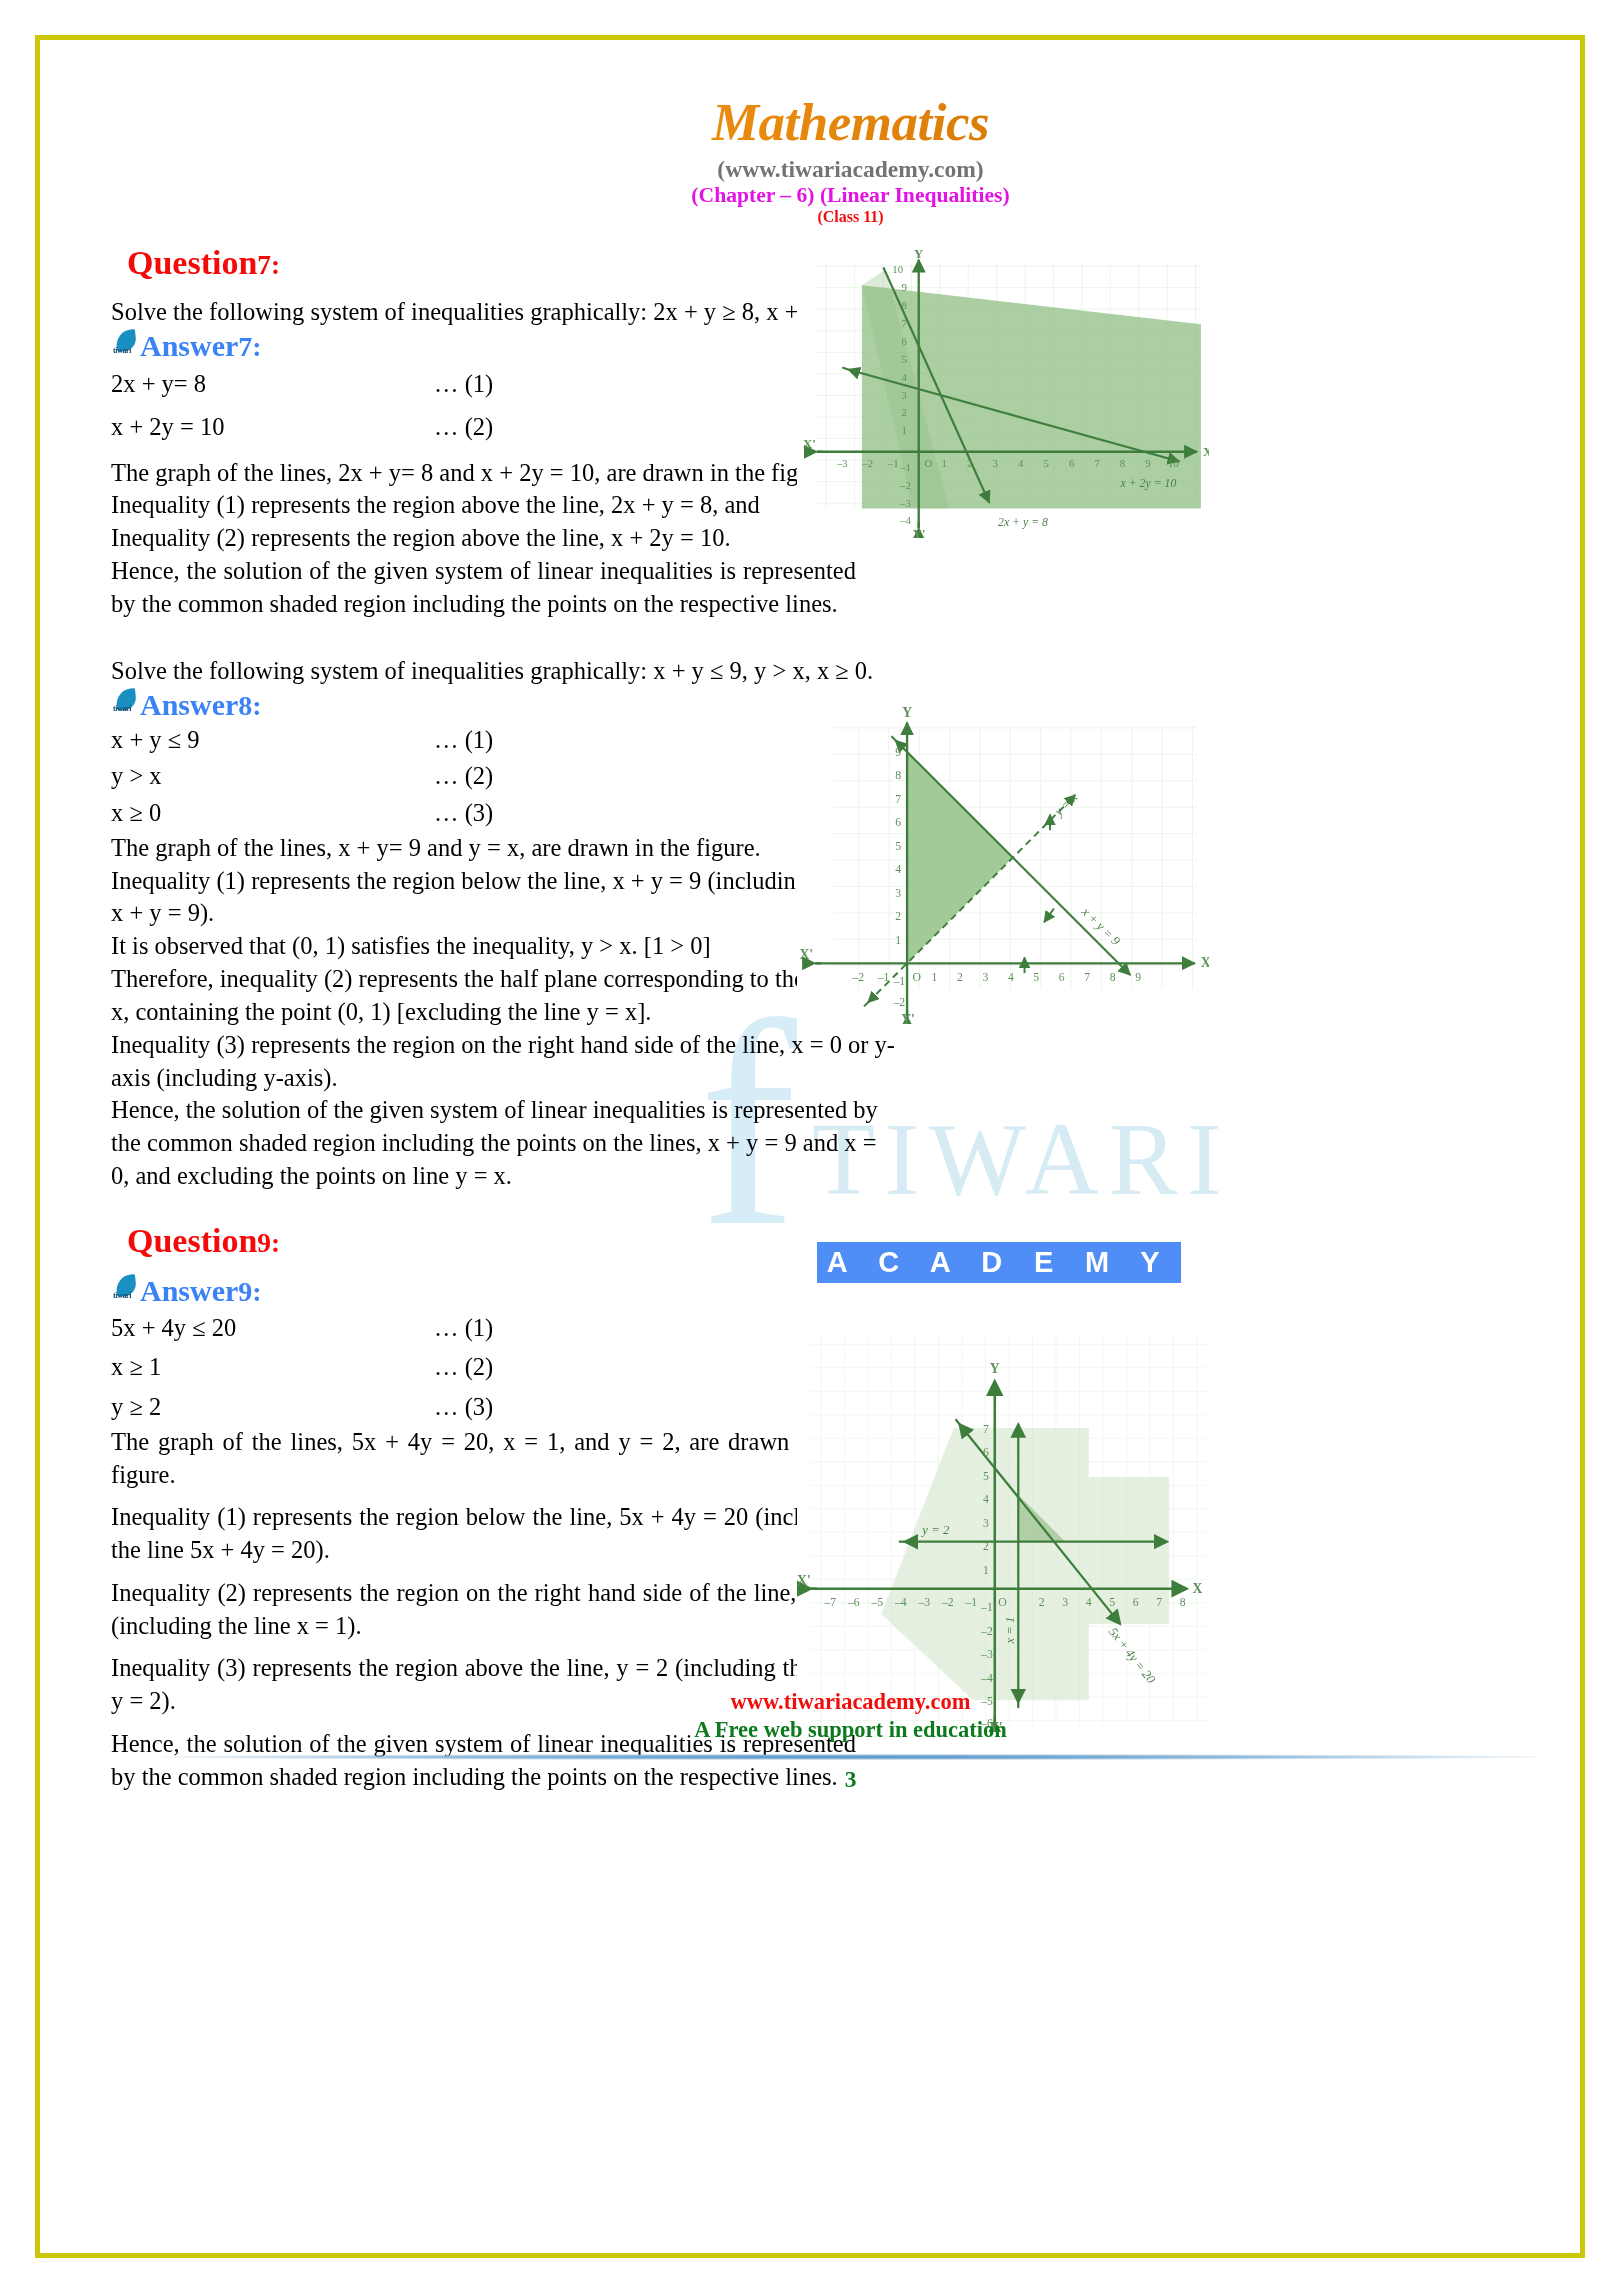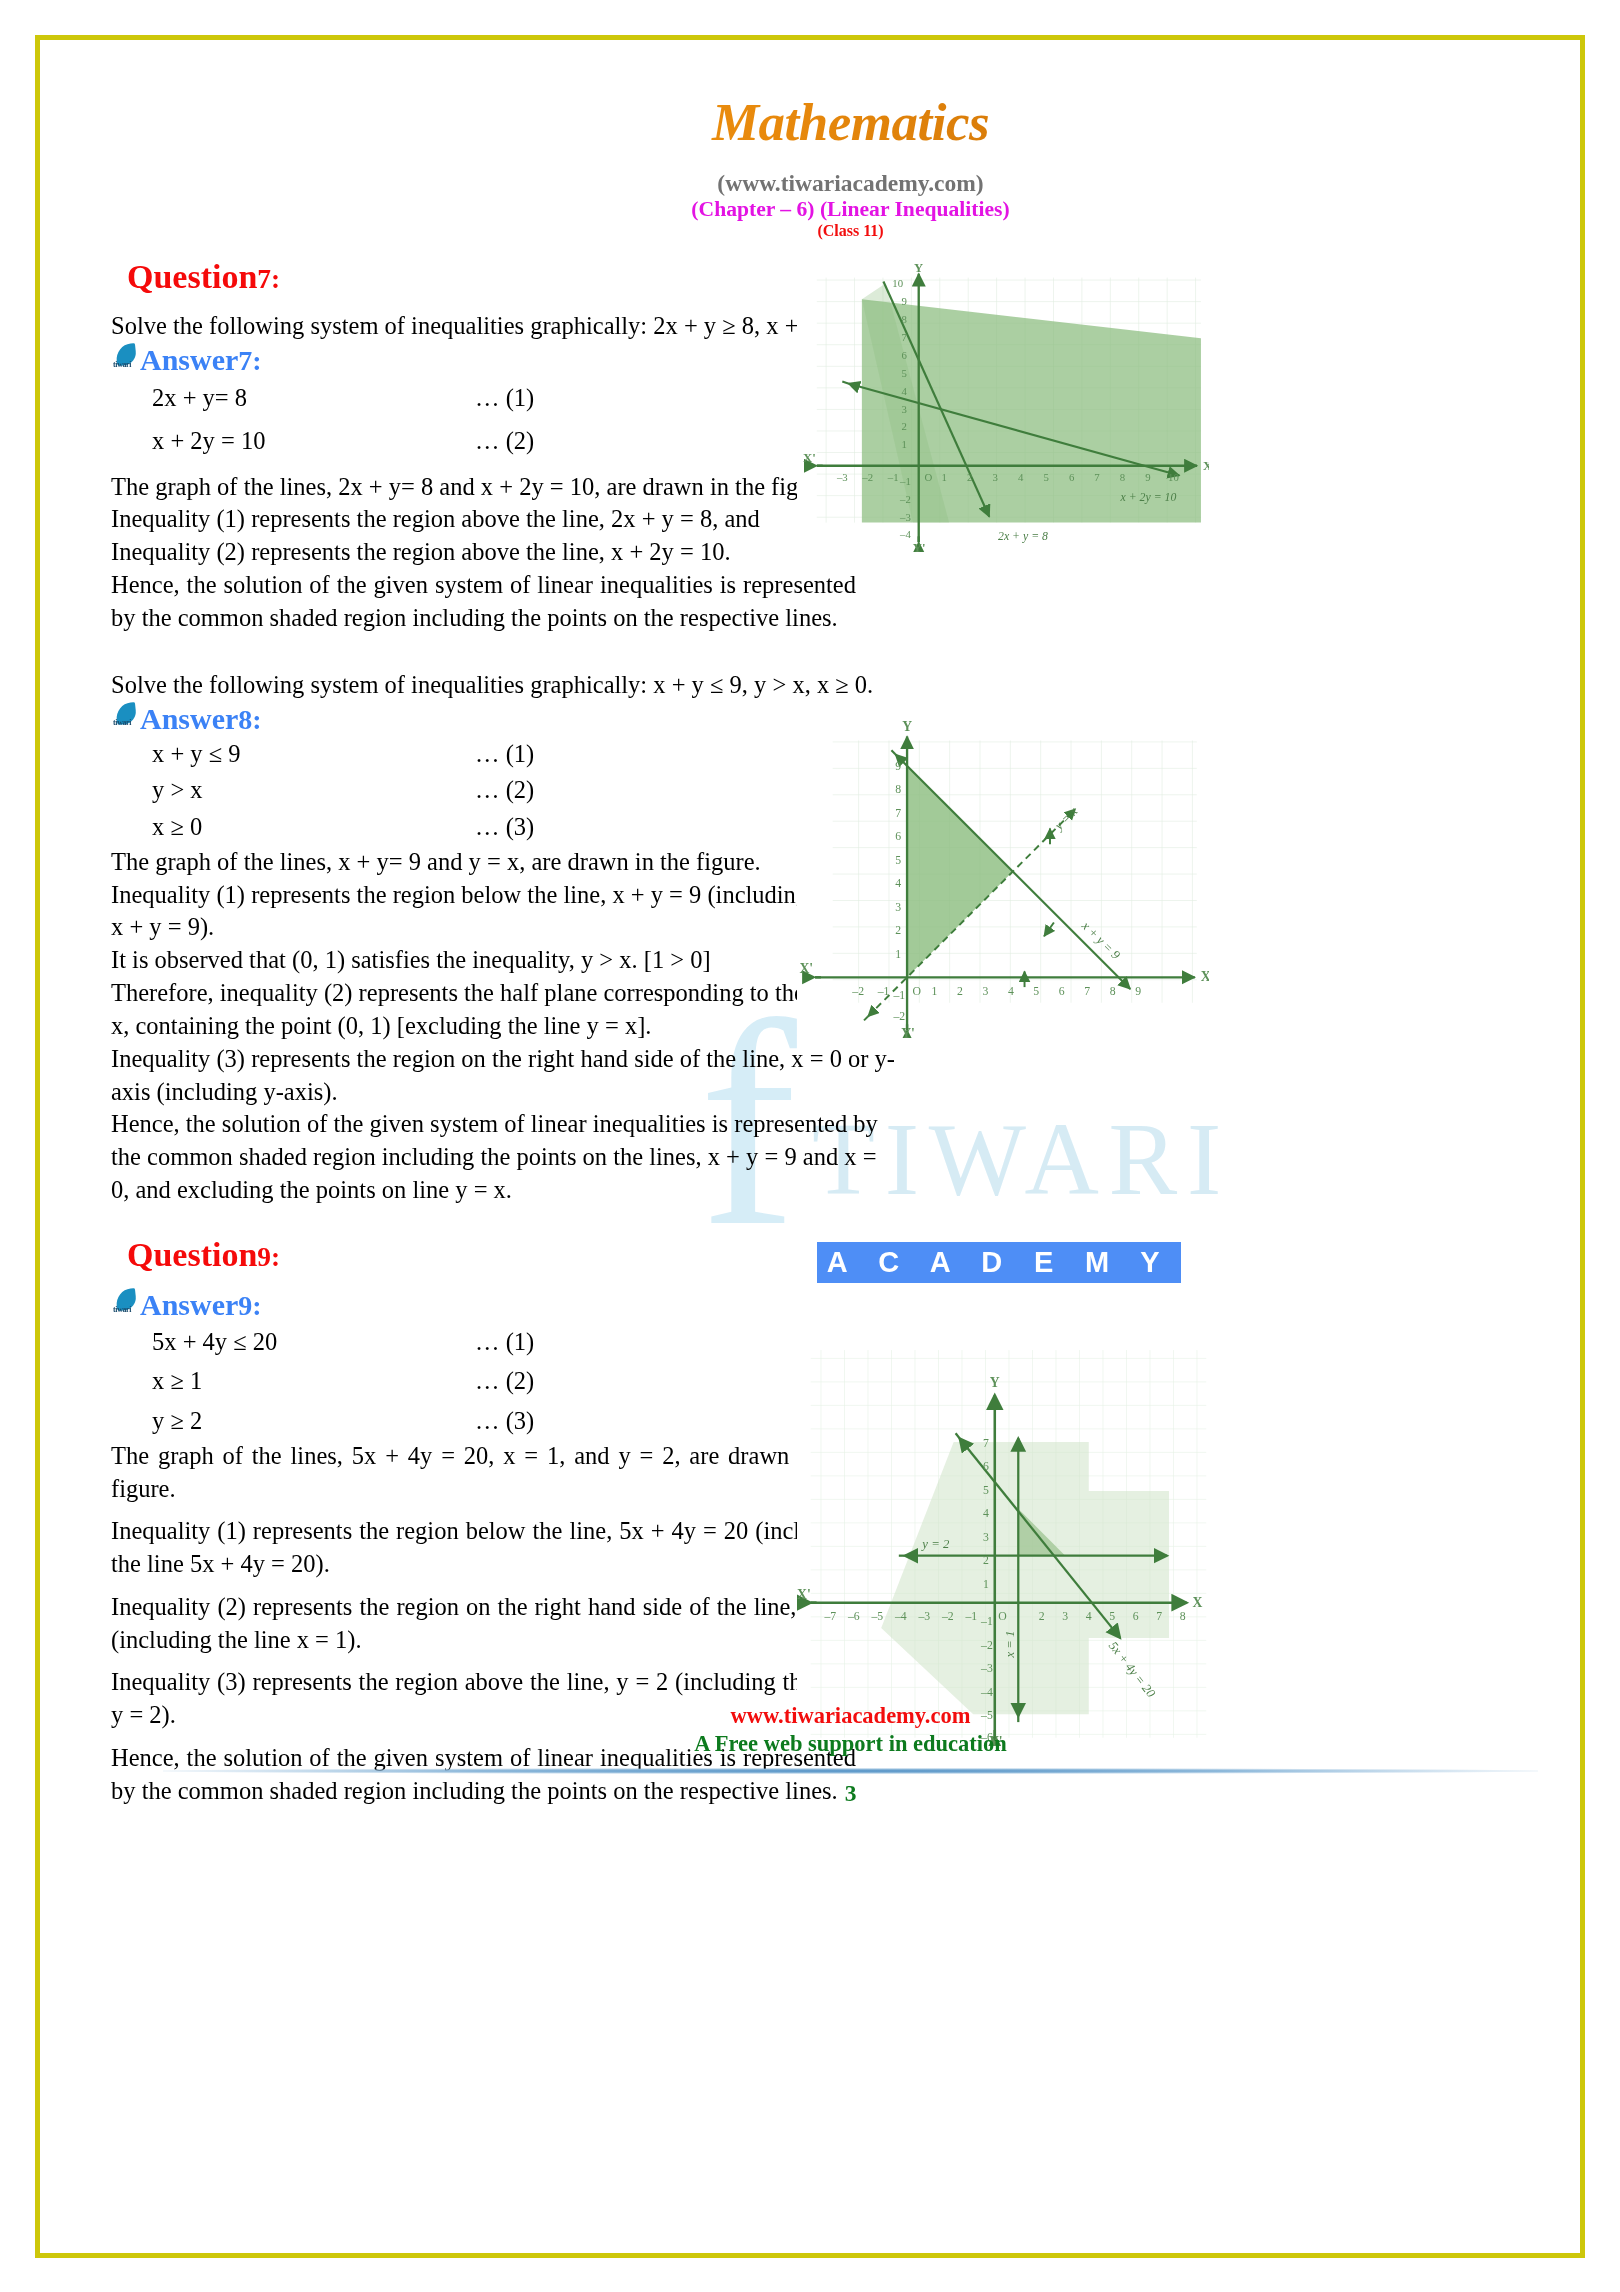--- a/index.html
+++ b/index.html
@@ -39,21 +39,21 @@
     font-family: "Liberation Serif", serif;
     font-style: italic;
     font-weight: bold;
     font-size: 53px;
     line-height: 1.04;
     color: #e8890c;
     background: linear-gradient(90deg, #f5a21b 0%, #e8890c 45%, #b35c00 100%);
     -webkit-background-clip: text;
     background-clip: text;
     color: transparent;
-    margin: 0 0 20px 0;
+    margin: 0 0 6px 0;
     letter-spacing: -0.5px;
   }
   .hdr-site {
     font-weight: bold;
     font-size: 23.5px;
     color: #737373;
     line-height: 1.15;
   }
   .hdr-chapter {
     font-weight: bold;
@@ -120,21 +120,21 @@
     color: #3b82f6;
     line-height: 1;
   }
   .ans-label .anum { font-size: 28px; }
 
   .eq-row {
     display: flex;
     font-size: 24.5px;
     line-height: 1.5;
   }
-  .eq-row .eq { width: 323px; margin-left: 41px; }
+  .eq-row .eq { width: 323px; }
   .eq-row .ref { }
 
   .para {
     font-size: 24.5px;
     line-height: 1.34;
     color: #000;
     margin: 0;
   }
   .para.just { text-align: justify; }
 

